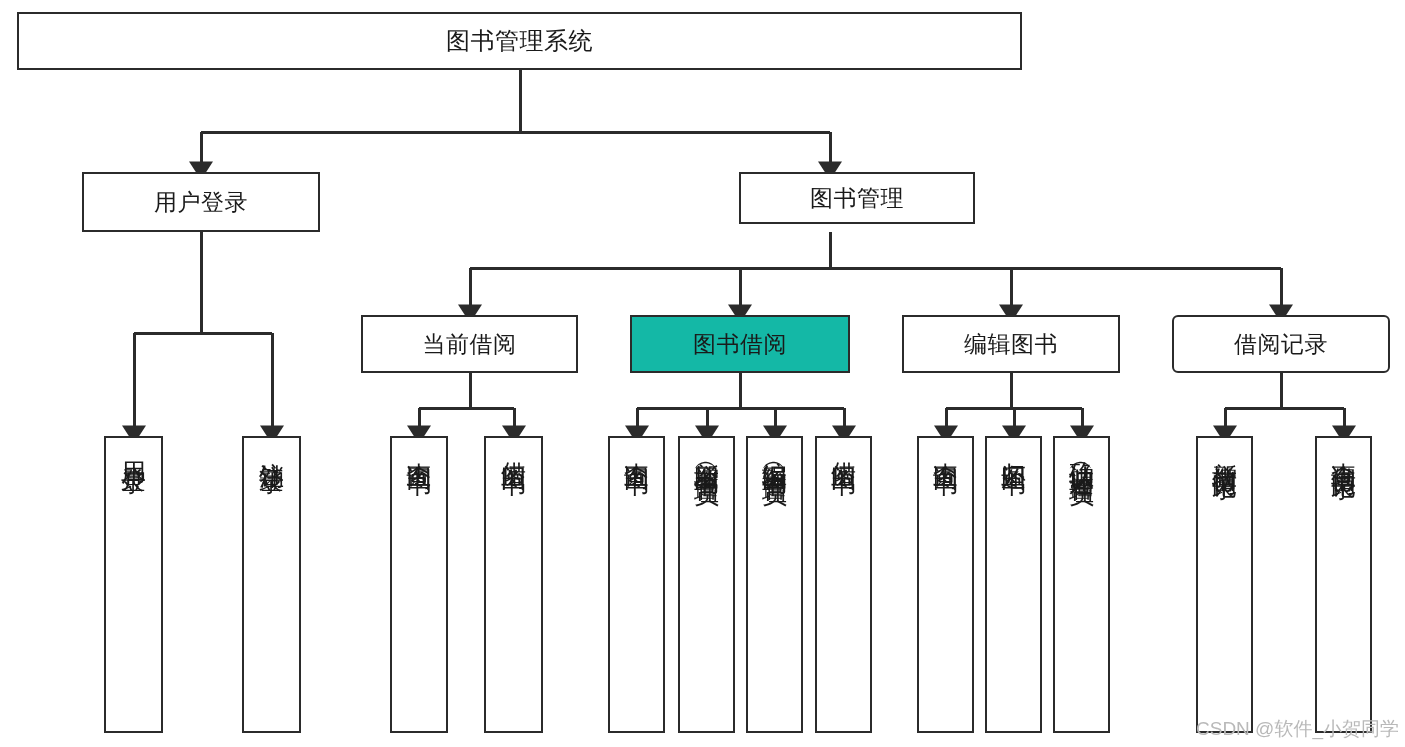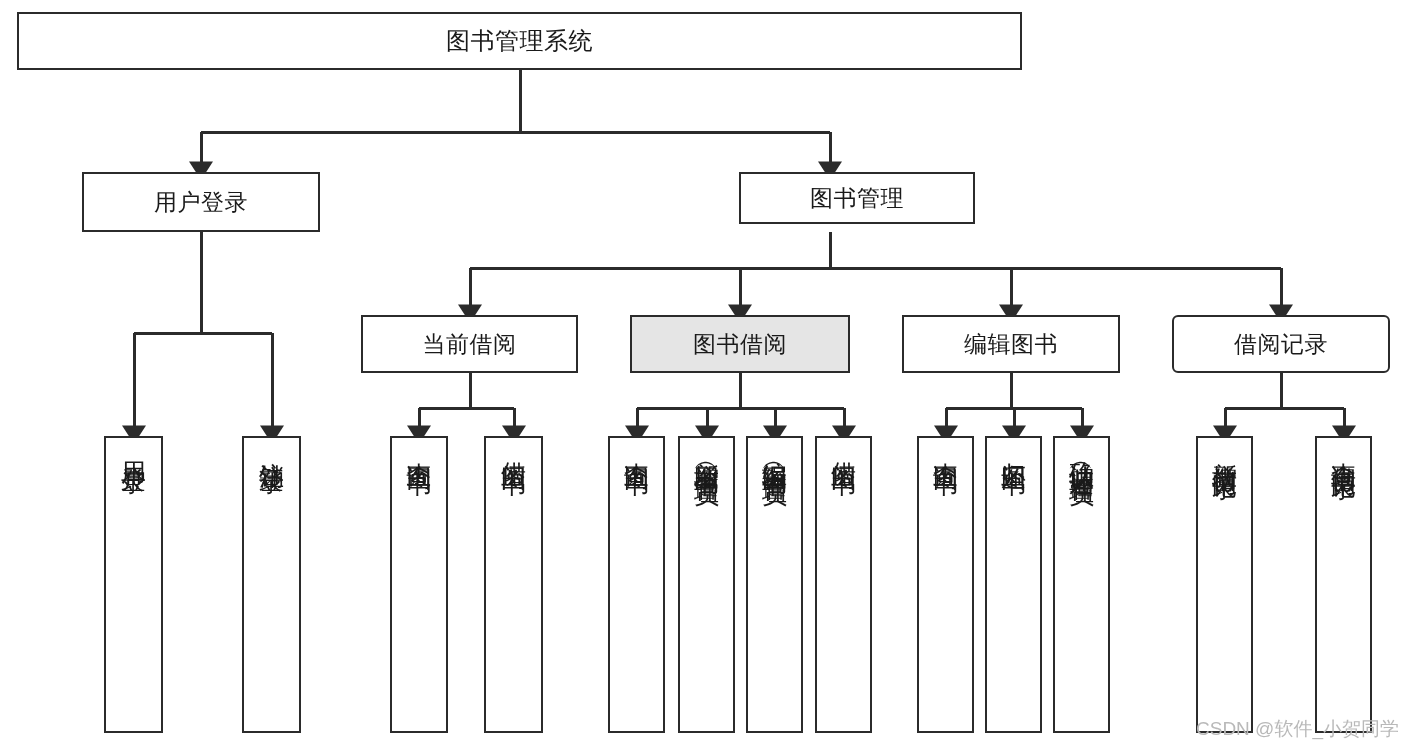--- a/index.html
+++ b/index.html
@@ -121,21 +121,21 @@
       </div>
       <div class="node horizontal" style="left: 82px; top: 172px; width: 238px; height: 60px; border-color: rgb(43, 43, 43); background: rgb(255, 255, 255);">
         <span class="node-label" style="color: rgb(26, 26, 26);">用户登录</span>
       </div>
       <div class="node horizontal" style="left: 739px; top: 172px; width: 236px; height: 52px; border-color: rgb(43, 43, 43); background: rgb(255, 255, 255);">
         <span class="node-label" style="color: rgb(26, 26, 26);">图书管理</span>
       </div>
       <div class="node horizontal" style="left: 361px; top: 315px; width: 217px; height: 58px; border-color: rgb(43, 43, 43); background: rgb(255, 255, 255);">
         <span class="node-label" style="color: rgb(26, 26, 26);">当前借阅</span>
       </div>
-      <div class="node horizontal" style="left: 630px; top: 315px; width: 220px; height: 58px; border-color: rgb(43, 43, 43); background: #e5e5e5;">
+      <div class="node horizontal" style="left: 630px; top: 315px; width: 220px; height: 58px; border-color: rgb(43, 43, 43); background: #14b8a6;">
         <span class="node-label" style="color: rgb(26, 26, 26);">图书借阅</span>
       </div>
       <div class="node horizontal" style="left: 902px; top: 315px; width: 218px; height: 58px; border-color: rgb(43, 43, 43); background: rgb(255, 255, 255);">
         <span class="node-label" style="color: rgb(26, 26, 26);">编辑图书</span>
       </div>
       <div class="node horizontal" style="left: 1172px; top: 315px; width: 218px; height: 58px; border-color: rgb(43, 43, 43); background: rgb(255, 255, 255); border-radius: 6px;">
         <span class="node-label" style="color: rgb(26, 26, 26);">借阅记录</span>
       </div>
       <div class="node vertical" style="left: 104px; top: 436px; width: 59px; height: 297px; border-color: rgb(43, 43, 43); background: rgb(255, 255, 255);">
         <span class="node-label" style="color: rgb(26, 26, 26);">用户登录</span>

